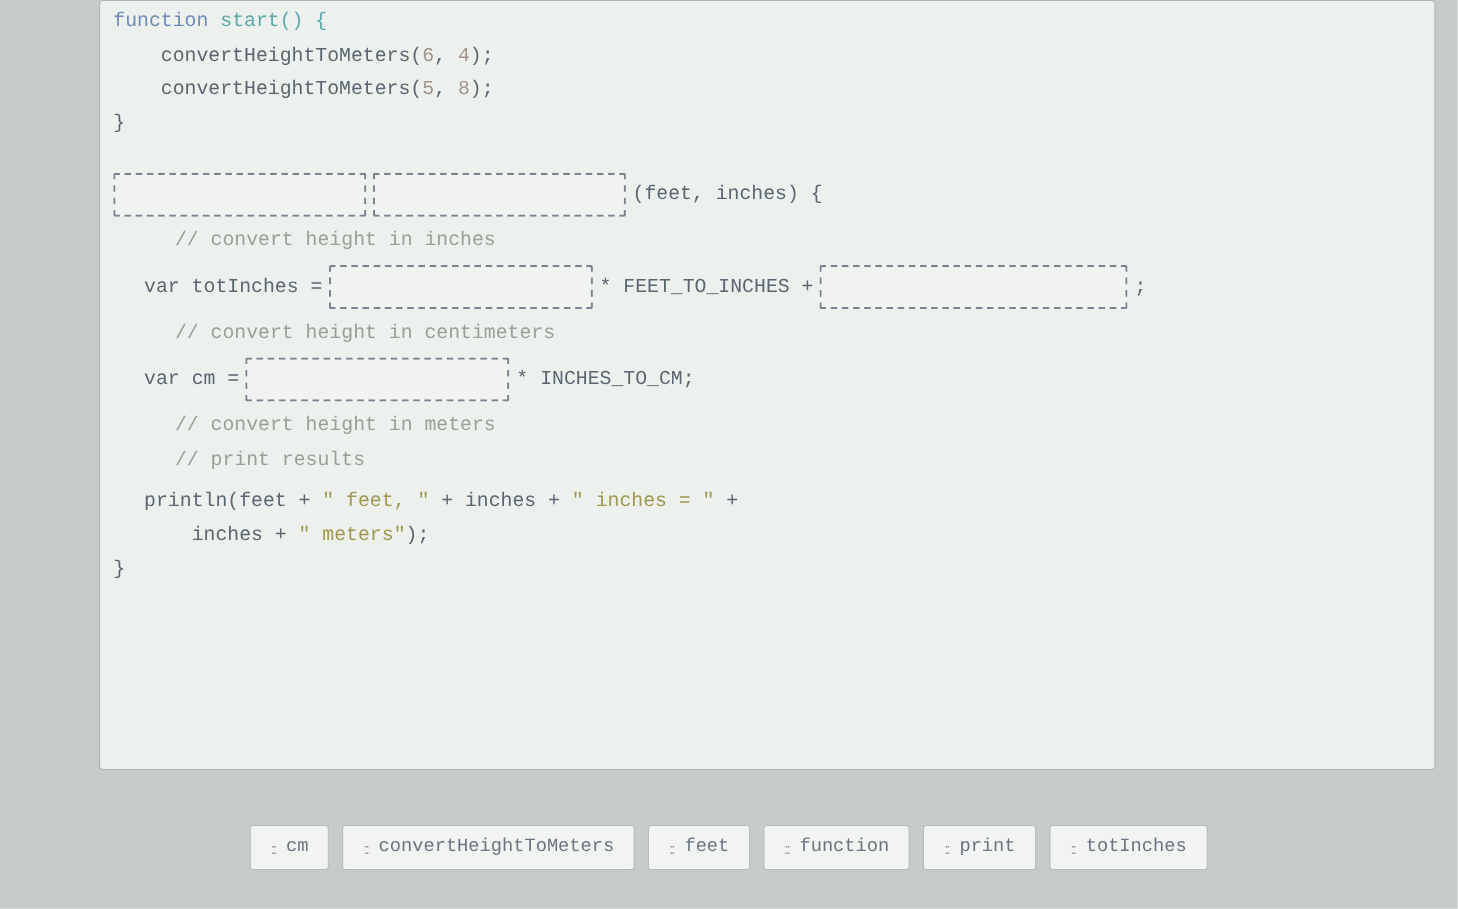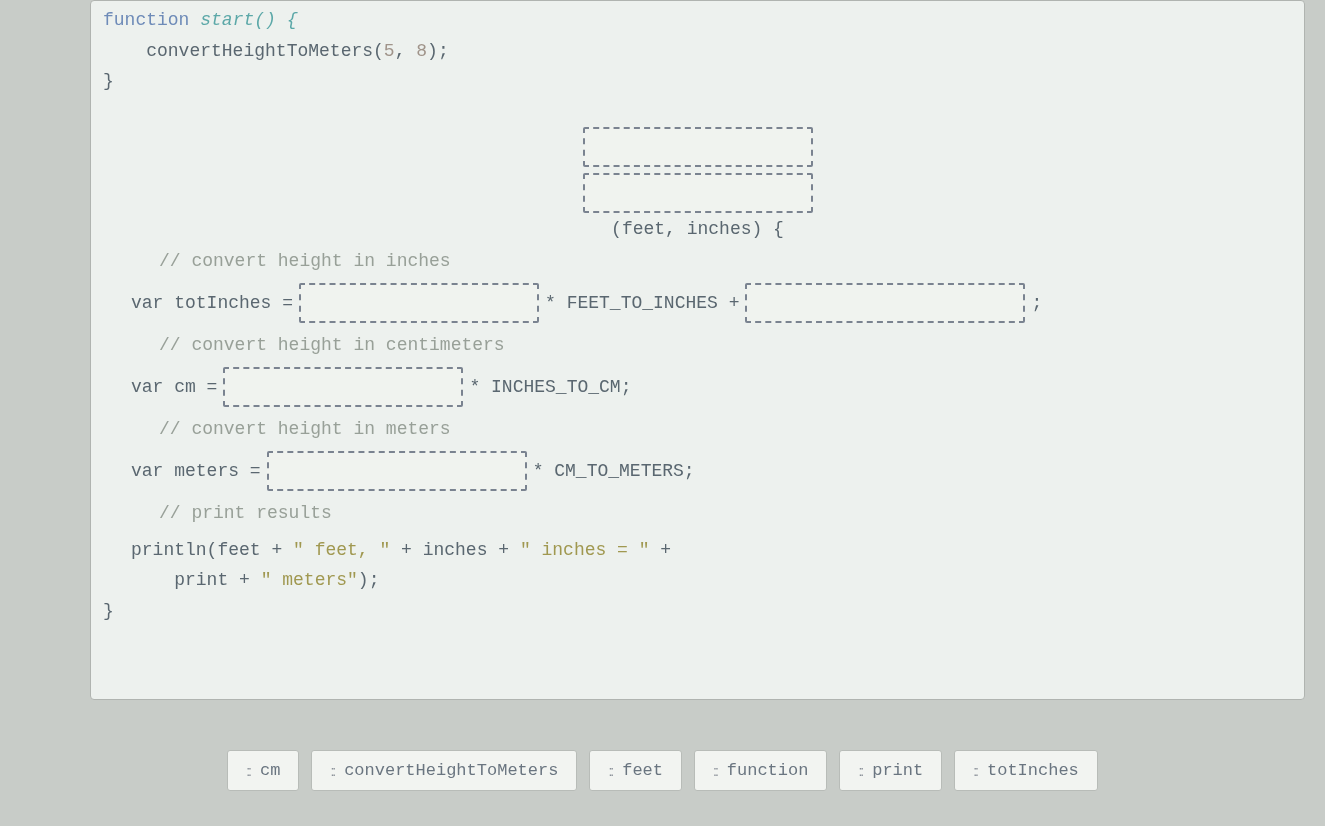--- a/index.html
+++ b/index.html
@@ -17,33 +17,33 @@
       border-radius: 4px;
       margin: 0 20px 40px 90px;
       padding: 4px 12px 24px 12px;
       min-height: 700px;
     }
     .code-line {
       line-height: 1.7;
       white-space: pre;
     }
     .kw { color: #6e8bb8; }
-    .fn-start { color: #5ca8a8; font-style: italic; }
+    .fn-start { color: #5ca8a8; }
     .num { color: #a0948a; }
     .str { color: #a09850; }
     .comment { color: #98a098; margin-left: 28px; }
     .row {
       display: flex;
       align-items: center;
       flex-wrap: wrap;
       gap: 6px;
       margin: 12px 0;
       padding-left: 28px;
     }
-    .row.noindent { padding-left: 0; flex-direction: column; }
+    .row.noindent { padding-left: 0; }
     .drop-target {
       display: inline-block;
       border: 2px dashed #7a8390;
       background: #f0f3ef;
       border-radius: 2px;
       height: 40px;
       vertical-align: middle;
     }
     .dt-wide { width: 230px; }
     .dt-med { width: 240px; }
@@ -77,20 +77,21 @@
       font-family: Arial, sans-serif;
     }
   </style>
 </head>
 <body>
 
 <div class="code-container">
 
   <div class="code-line"><span class="kw">function</span><span class="fn-start"> start() {</span></div>
 
+  <div class="code-line"><span>    convertHeightToMeters(</span><span class="num">6</span><span>, </span><span class="num">4</span><span>);</span></div>
 
   <div class="code-line"><span>    convertHeightToMeters(</span><span class="num">5</span><span>, </span><span class="num">8</span><span>);</span></div>
 
 
   <div class="code-line">}</div>
 
   <div class="spacer"></div>
 
   <div class="row noindent">
     <span class="drop-target dt-wide"></span>
@@ -117,33 +118,28 @@
   <div class="row">
     <span>var cm = </span>
     <span class="drop-target dt-sm"></span>
     <span> * INCHES_TO_CM;</span>
   </div>
 
   <div class="row">
       <span class="comment">// convert height in meters</span>
     </div>
 
-  <div class="row">
-    <span>var meters = </span>
-    <span class="drop-target dt-sm" style="width:260px"></span>
-    <span> * CM_TO_METERS;</span>
-  </div>
 
   <div class="row">
       <span class="comment">// print results</span>
     </div>
 
   <div class="code-line" style="padding-left:28px"><span>println(feet + </span><span class="str">" feet, "</span><span> + inches + </span><span class="str">" inches = "</span><span> +</span></div>
 
-  <div class="code-line" style="padding-left:28px"><span>    print + </span><span class="str">" meters"</span><span>);</span></div>
+  <div class="code-line" style="padding-left:28px"><span>    inches + </span><span class="str">" meters"</span><span>);</span></div>
 
   <div class="code-line">}</div>
 
 </div>
 
 <div class="footer-bar">
   <div class="drag-token">
       <span class="grip">::</span>
       <span>cm</span>
     </div>

